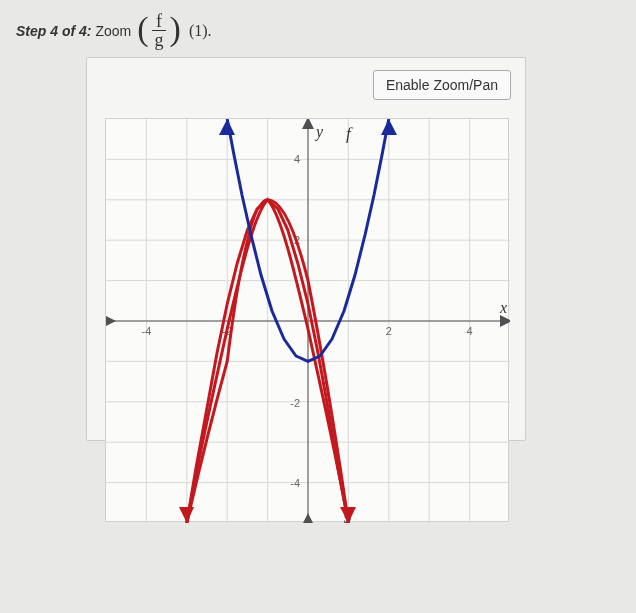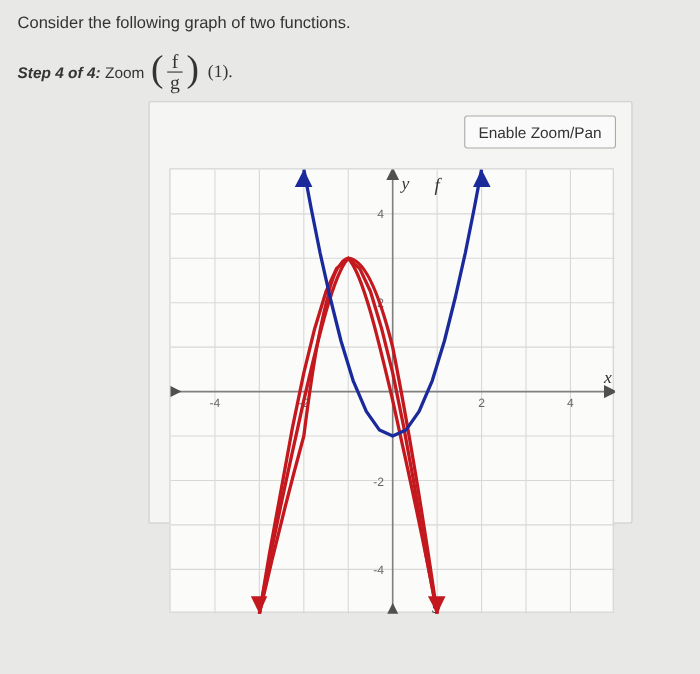--- a/index.html
+++ b/index.html
@@ -42,21 +42,21 @@
     line-height: 1;
     margin: 0 2px;
   }
   .frac .num { border-bottom: 1px solid #333; padding: 0 4px; }
   .frac .den { padding: 0 4px; }
   .arg { font-family: "Times New Roman", serif; font-size: 16px; margin-left:2px;}
   .graph-area {
     position: relative;
     width: 440px;
     height: 384px;
-    margin-left: 119px;
+    margin-left: 70px;
     background: #f5f5f3;
     border: 1px solid #ccc;
     border-radius: 2px;
   }
   .zoom-btn {
     position: absolute;
     top: 12px;
     right: 14px;
     background: #fafafa;
     border: 1px solid #aaa;
@@ -98,21 +98,20 @@
   .curve-f { stroke: #1a2a9a; stroke-width: 3; fill: none; }
   .curve-g { stroke: #c4181f; stroke-width: 3; fill: none; }
   .arrowhead-f { fill: #1a2a9a; }
   .arrowhead-g { fill: #c4181f; }
   .arrowhead-axis { fill: #505050; }
 </style>
 </head>
 <body>
 
 <div class="outer">
-  <div class="prompt">Consider the following graph of two functions.</div>
 
   <div class="step-line">
     <b>Step 4 of 4:</b>
     <span>Zoom</span>
     <span class="frac-wrap">
       <span class="paren">(</span>
       <span class="frac">
         <span class="num">f</span>
         <span class="den">g</span>
       </span>

